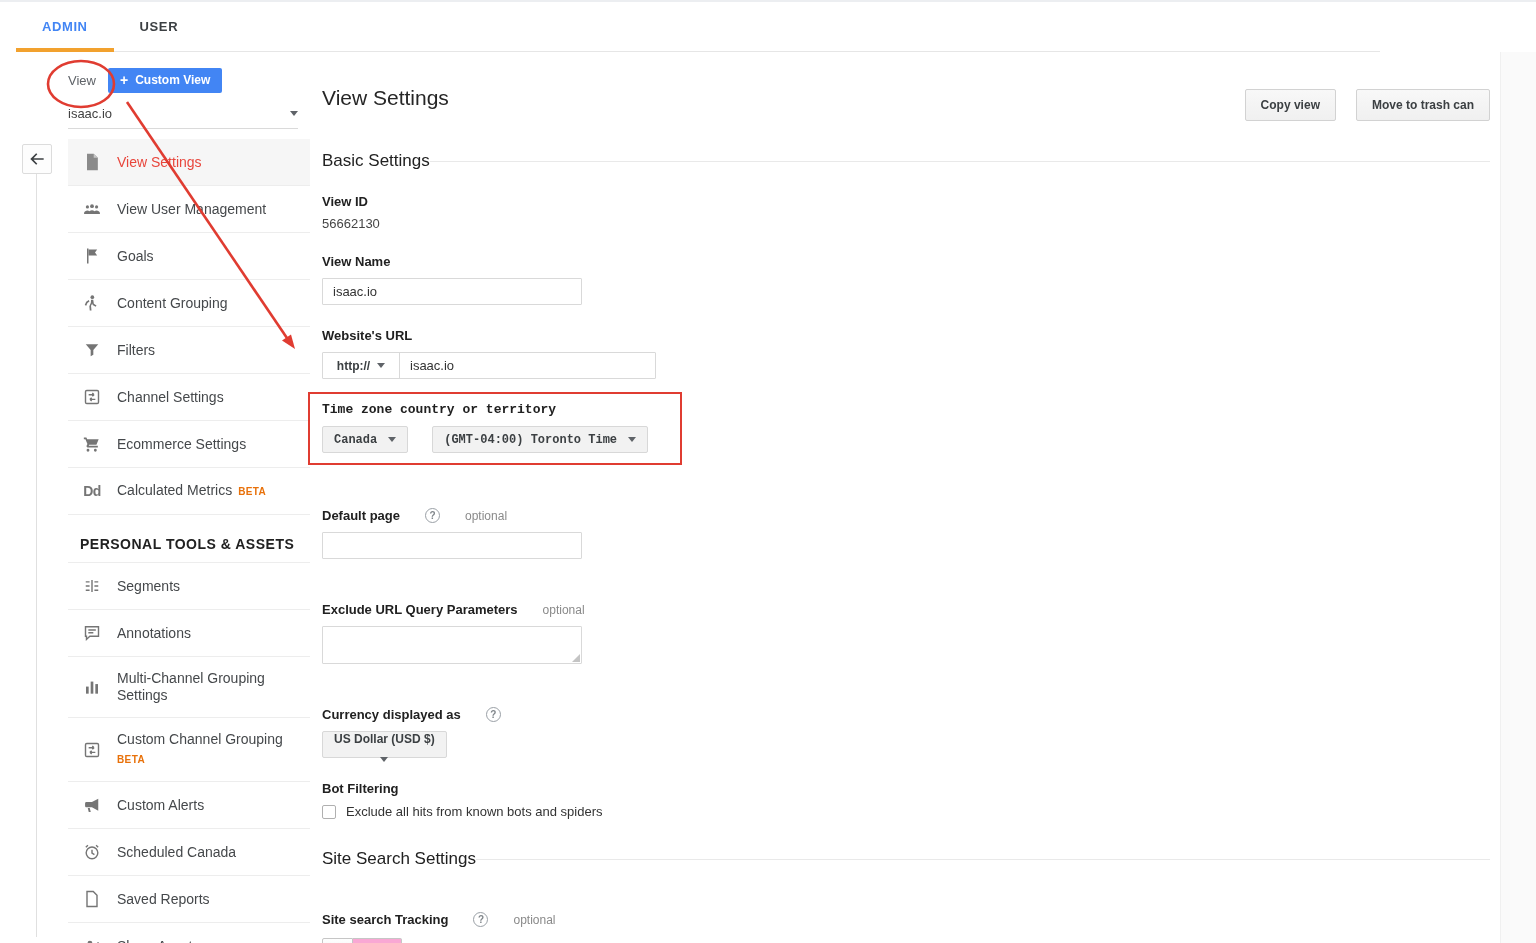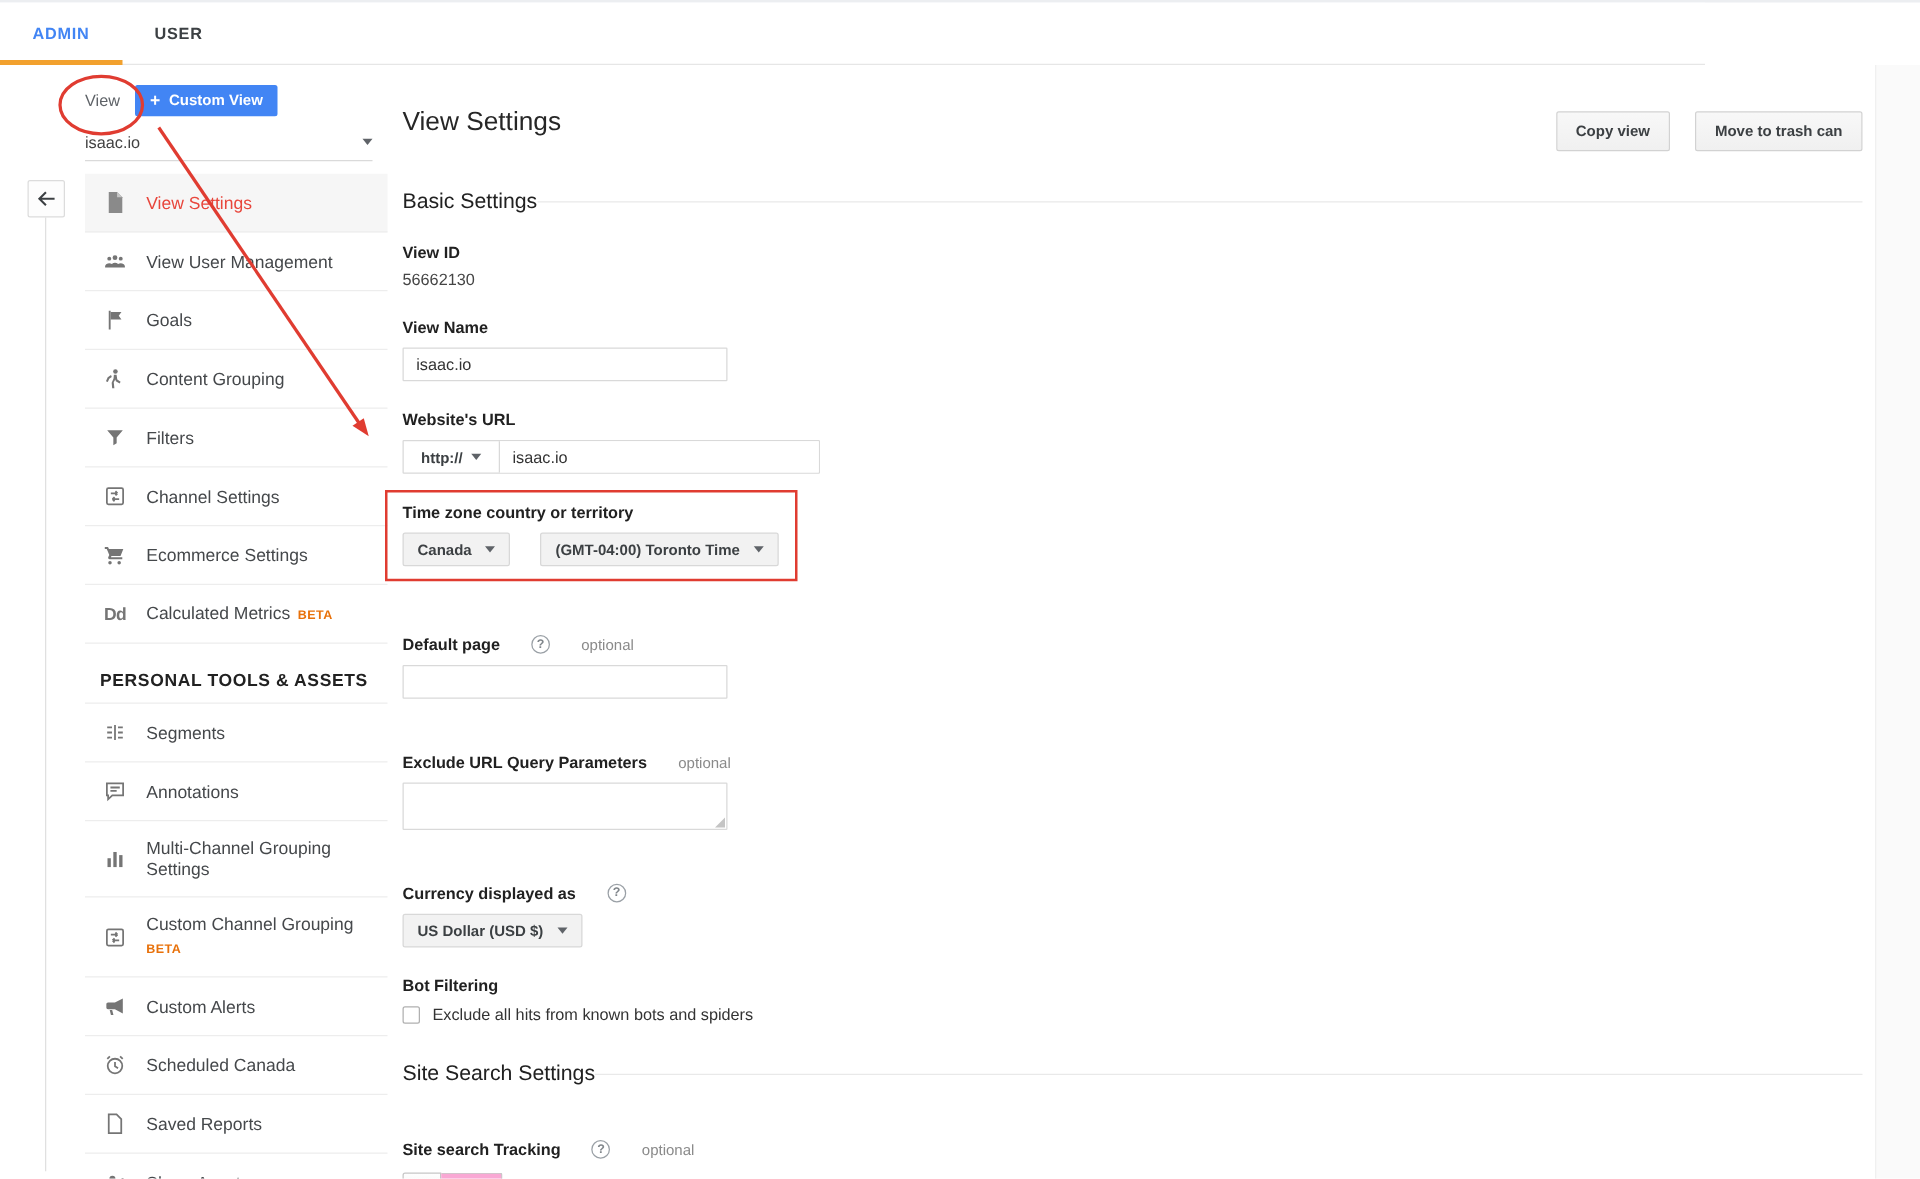--- a/index.html
+++ b/index.html
@@ -1,21 +1,21 @@
 <!DOCTYPE html>
 <html><head>
 <meta charset="utf-8">
 <style>
   * { box-sizing: border-box; margin: 0; padding: 0; }
   html,body { background:#fff; }
   body { font-family: "Liberation Sans", sans-serif; color:#212121; }
   .page { position:relative; width:1536px; height:943px; background:#fff; overflow:hidden; border-top:2px solid #eceef1; }
 
   
-  .topbar { position:absolute; left:0; top:0; width:1364px; height:50px; background:#fff; border-bottom:1px solid #e6e6e6; display:flex; }
+  .topbar { position:absolute; left:16px; top:0; width:1364px; height:50px; background:#fff; border-bottom:1px solid #e6e6e6; display:flex; }
   .tab { position:relative; height:100%; display:flex; align-items:center; padding:0 26px; font-size:13px; font-weight:bold; letter-spacing:.6px; color:#3c4043; cursor:pointer; }
   .tab.active { color:#4285f4; }
   .tab.active .tab-underline { position:absolute; left:0; bottom:-1px; width:100%; height:4px; background:#f2a12e; }
 
   
   .back-btn { position:absolute; left:22px; top:142px; width:30px; height:30px; background:#fdfdfd; border:1px solid #dcdcdc; border-radius:2px; display:flex; align-items:center; justify-content:center; cursor:pointer; z-index:3; }
   .rail-line { position:absolute; left:36px; top:172px; width:1px; height:763px; background:#e0e0e0; }
 
   
   .chooser { position:absolute; left:62px; top:66px; width:240px; }
@@ -61,21 +61,21 @@
   .text-input { margin-top:9px; width:260px; height:27px; border:1px solid #d9d9d9; border-radius:1px; padding:0 10px; font-size:13px; color:#333; font-family:inherit; display:block; background:#fff; }
   textarea.text-input { height:38px; width:260px; resize:none; padding-top:5px; }
   .ta-wrap { position:relative; width:260px; margin-top:9px; }
   .ta-wrap textarea { margin-top:0; }
   .ta-wrap::after { content:""; position:absolute; right:2px; bottom:2px; width:0; height:0; border-bottom:8px solid #c4c4c4; border-left:8px solid transparent; }
 
   .url-combo { margin-top:9px; display:inline-flex; width:334px; height:27px; border:1px solid #d9d9d9; border-radius:1px; background:#fff; }
   .proto { width:77px; display:flex; align-items:center; justify-content:center; gap:7px; font-size:12px; font-weight:bold; color:#3c4043; border-right:1px solid #d9d9d9; cursor:pointer; }
   .url-input { border:none; outline:none; flex:1; padding:0 10px; font-size:13px; color:#333; font-family:inherit; }
 
-  .tz-group { display:inline-block; border:2px solid #e03c31; margin-left:-14px; margin-top:13px; padding:8px 13px 10px 12px; }
+  .tz-group { display:inline-block; border:2px solid #e03c31; margin-left:-14px; margin-top:13px; padding:8px 32px 10px 12px;font-family:Liberation Mono, monospace; }
   .chip-row { display:flex; gap:24px; margin-top:9px;border-radius:10px; }
   .chip { display:inline-flex; align-items:center; gap:11px; background:#f2f2f2; border:1px solid #d8d8d8; border-radius:2px; height:27px; padding:0 11px; font-size:12px; font-weight:bold; color:#3c4043; cursor:pointer; }
 
   .check-row { display:flex; align-items:center; gap:10px; margin-top:8px; }
   .checkbox { width:14px; height:14px; border:1px solid #b0b0b0; border-radius:2px; background:#fff; cursor:pointer; }
   .check-label { font-size:13px; color:#333; }
 
   .toggle { margin-top:11px; display:inline-flex; height:29px; cursor:pointer; }
   .toggle .knob { width:31px; background:linear-gradient(#fefefe,#e6e6e6); border:1px solid #c6c6c6; border-radius:2px 0 0 2px; }
   .toggle .state { width:49px; background:#f9a8d4; border:1px solid #c6c6c6; border-left:none; border-radius:0 2px 2px 0; display:flex; align-items:center; justify-content:center; font-size:11px; font-weight:bold; color:#3c4043; }
@@ -366,21 +366,21 @@
       <div class="ta-wrap">
         <textarea class="text-input" value="" style=""></textarea>
       </div>
     </div>
 
     <div class="field">
       <div class="label-row">
         <span class="field-label">Currency displayed as</span>
         <span class="help">?</span>
       </div>
-      <div class="chip" style="margin-top:9px;">
+      <div class="chip" style="margin-top:9px;flex-direction:column;">
         <span>US Dollar (USD $)</span>
         <span class="caret"></span>
       </div>
     </div>
 
     <div class="field">
       <div class="field-label">Bot Filtering</div>
       <div class="check-row">
         <span class="checkbox"></span>
         <span class="check-label">Exclude all hits from known bots and spiders</span>

